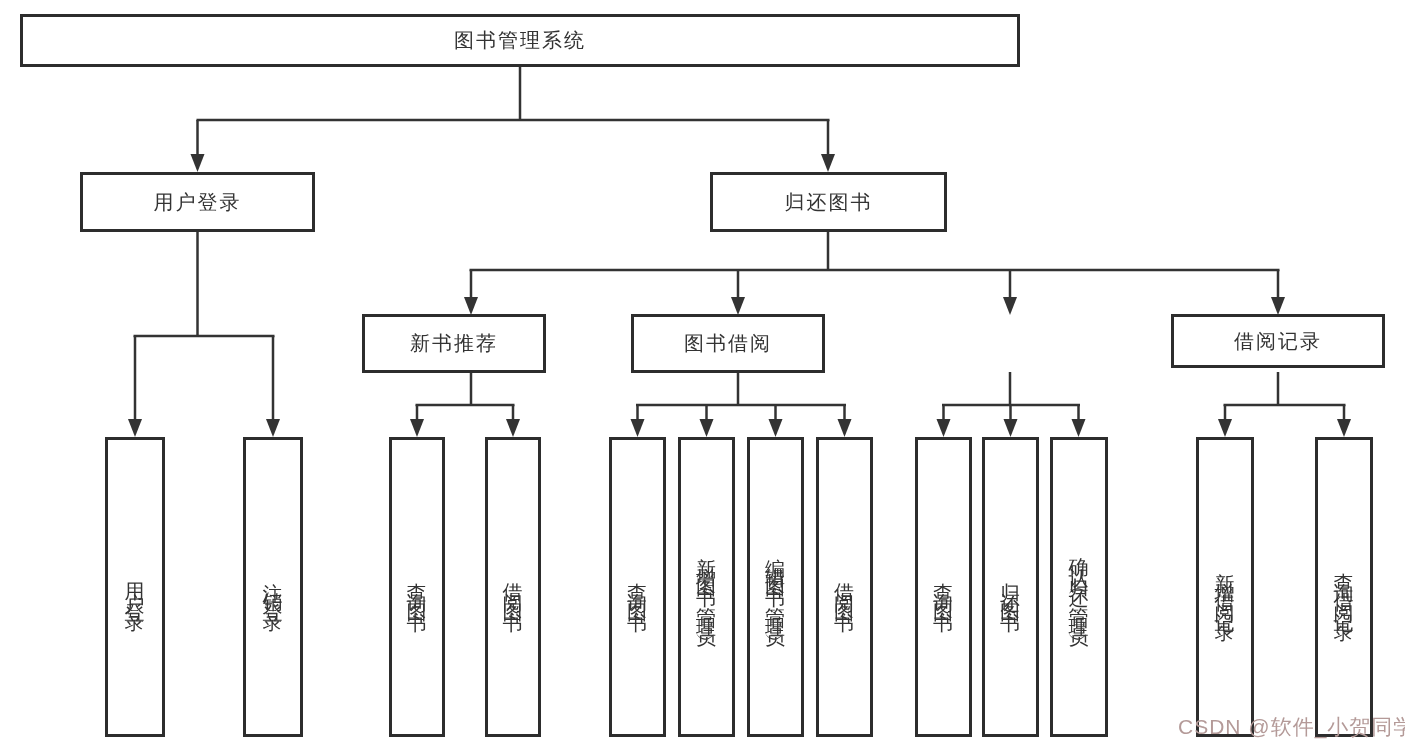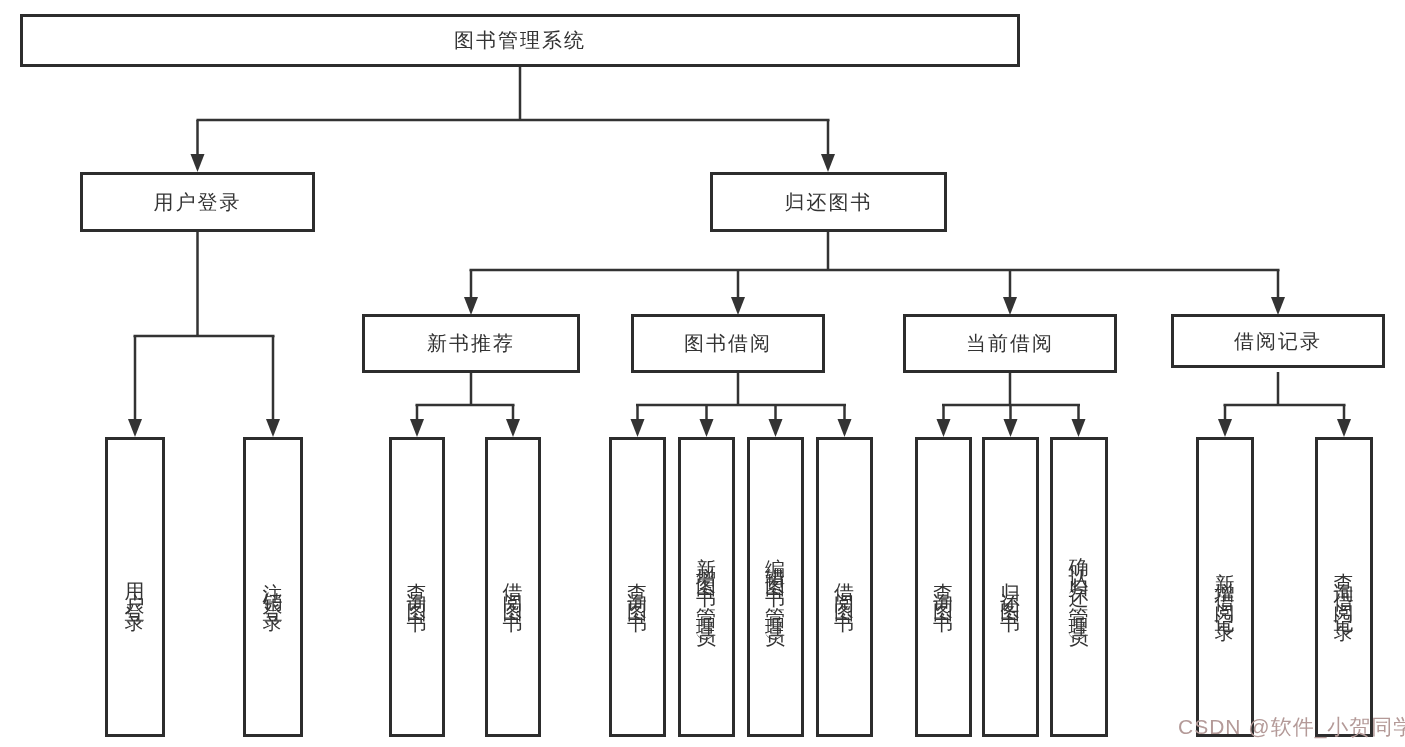--- a/index.html
+++ b/index.html
@@ -124,28 +124,25 @@
     <span>图书管理系统</span>
   </div>
 
   <div class="box" style="left:80px;top:172px;width:235px;height:60px">
     <span>用户登录</span>
   </div>
   <div class="box" style="left:710px;top:172px;width:237px;height:60px">
     <span>归还图书</span>
   </div>
 
-  <div class="box" style="left:362px;top:314px;width:218px;height:59px">
+  <div class="box" style="left:362px;top:314px;width:184px;height:59px">
     <span>新书推荐</span>
   </div>
   <div class="box" style="left:631px;top:314px;width:194px;height:59px">
     <span>图书借阅</span>
-  </div>
-  <div class="box" style="left:903px;top:314px;width:214px;height:59px">
-    <span>当前借阅</span>
   </div>
   <div class="box" style="left:1171px;top:314px;width:214px;height:54px">
     <span>借阅记录</span>
   </div>
 
   <div class="box leaf" style="left:105px;top:437px;width:60px;height:300px">
     <span>用户登录</span>
   </div>
   <div class="box leaf" style="left:243px;top:437px;width:60px;height:300px">
     <span>注销登录</span>

